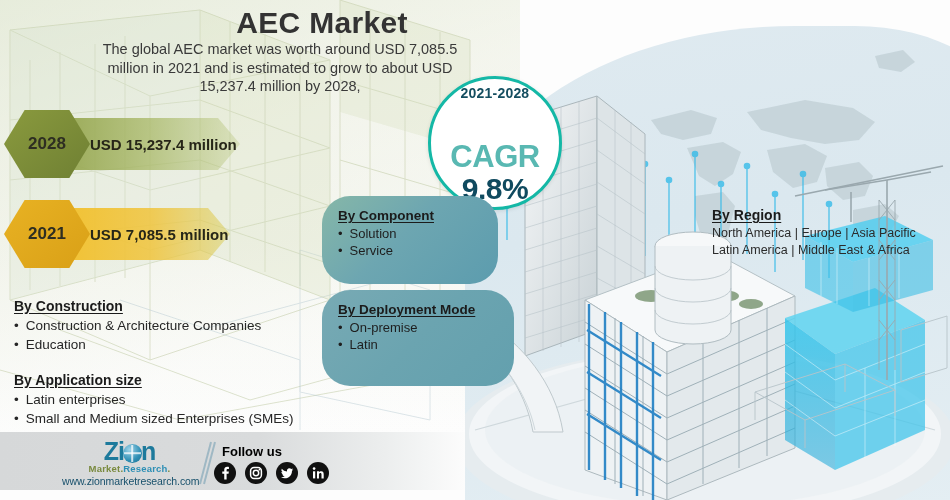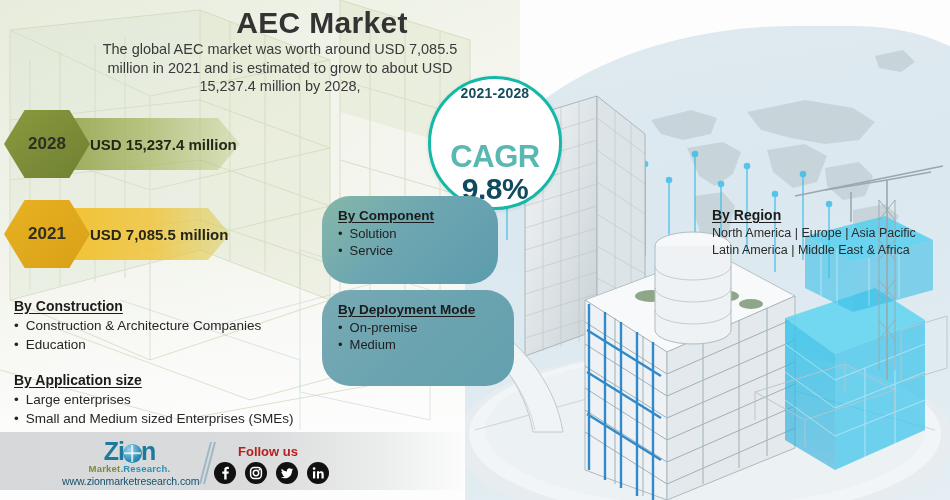--- a/index.html
+++ b/index.html
@@ -139,21 +139,21 @@
     content:"";position:absolute;left:1px;top:50%;width:17px;height:1.6px;
     background:rgba(255,255,255,.75);transform:translateY(-50%);
   }
   .logo .sub{
     font-size:9.5px;font-weight:bold;color:#7a8a3f;letter-spacing:.2px;margin-top:-1px;
   }
   .logo .sub i{color:#2d8fb5;font-style:normal;}
   .logo .url{font-size:10.5px;color:#17506b;margin-top:1px;letter-spacing:-.1px;}
   .slash{position:absolute;left:196px;top:440px;width:20px;height:46px;}
   .follow{
-    position:absolute;left:238px;top:444px;font-size:13px;font-weight:bold;color:#b91c1c;
+    position:absolute;left:222px;top:444px;font-size:13px;font-weight:bold;color:#000000;
   }
   .socials{position:absolute;left:214px;top:462px;display:flex;gap:9px;}
   .soc{width:22px;height:22px;border-radius:50%;background:#111111;
        display:flex;align-items:center;justify-content:center;}
   .soc svg{display:block;}
 
   
   .art{position:absolute;left:0;top:0;width:495px;height:500px;}
 </style>
 </head>
@@ -438,36 +438,36 @@
     <ul>
       <li>Solution</li>
       <li>Service</li>
     </ul>
   </div>
 
   <div class="card" id="card-deployment">
     <h3>By Deployment Mode</h3>
     <ul>
       <li>On-premise</li>
-      <li>Medium</li>
+      <li>Latin</li>
     </ul>
   </div>
 
   <div class="block" id="block-application">
     <h3>By Construction</h3>
     <ul>
       <li>Construction &amp; Architecture Companies</li>
       <li>Education</li>
     </ul>
   </div>
 
   <div class="block" id="block-enterprise">
     <h3>By Application size</h3>
     <ul>
-      <li>Large enterprises</li>
+      <li>Latin enterprises</li>
       <li>Small and Medium sized Enterprises (SMEs)</li>
     </ul>
   </div>
 
   <div class="block" id="block-region">
     <h3>By Region</h3>
     <div class="line">North America | Europe | Asia Pacific</div>
     <div class="line">Latin America  | Middle East &amp; Africa</div>
   </div>
 

